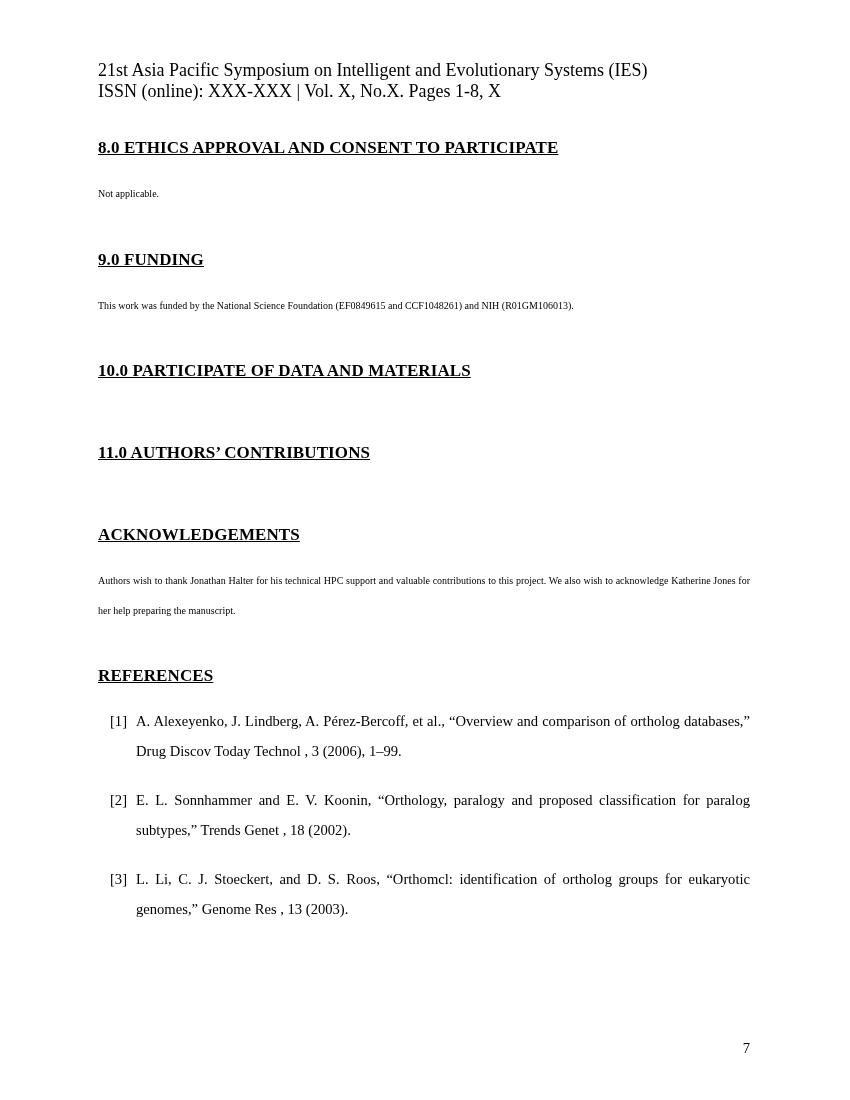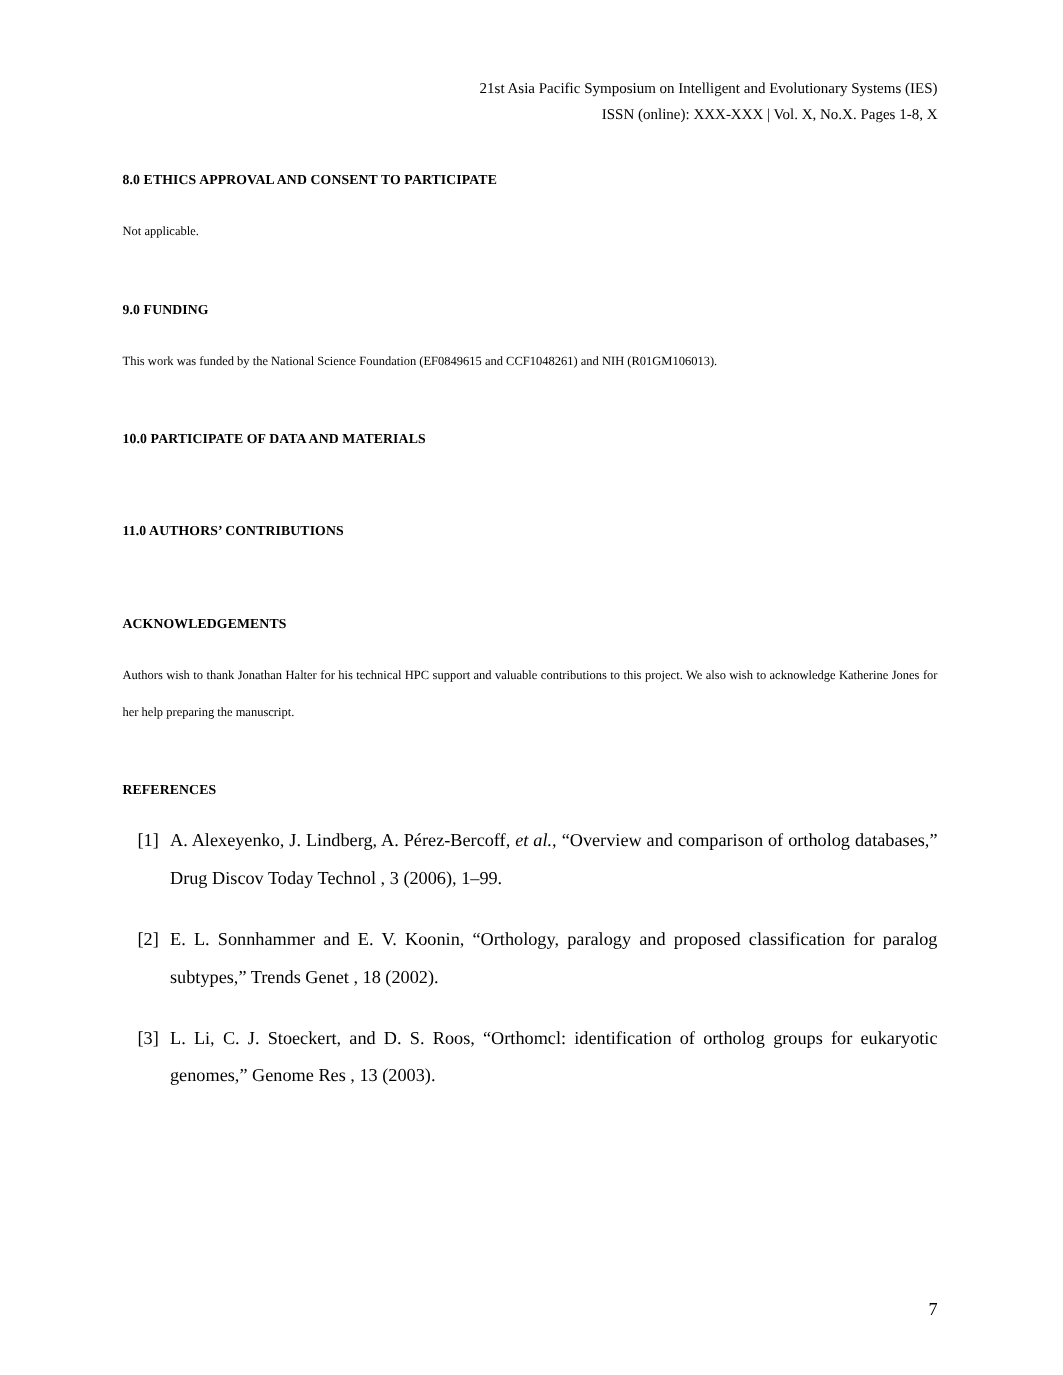--- a/index.html
+++ b/index.html
@@ -21,39 +21,40 @@
     width: 850px;
     height: 1100px;
     box-sizing: border-box;
   }
   
   .runhead {
     position: absolute;
     left: 98px;
     top: 60px;
     width: 652px;
-    text-align: right;
-    font-size: 12px;
+    text-align: left;
+    font-size: 18px;
     line-height: 21px;
   }
   .runhead div { white-space: nowrap; }
 
   
   .content {
     position: absolute;
     left: 98px;
     top: 138px;
     width: 652px;
   }
   h2.sec {
-    font-size: 11px;
+    font-size: 17px;
     font-weight: bold;
     margin: 0;
     padding: 0;
     letter-spacing: 0.1px;
+    text-decoration: underline;
   }
   p.body {
     font-size: 10px;
     line-height: 29.5px;
     margin: 0;
     padding: 0;
     text-align: justify;
     text-justify: inter-word;
     hyphens: manual;
   }
@@ -78,21 +79,21 @@
   }
   .ref .num {
     position: absolute;
     left: 12px;
     top: 0;
     width: 30px;
     text-align: left;
     white-space: nowrap;
   }
   .ref .txt { display: block; }
-  .ital { font-style: italic; }
+  .ital { }
 
   
   .folio {
     position: absolute;
     left: 98px;
     top: 1040px;
     width: 652px;
     text-align: right;
     font-size: 14.6px;
   }

